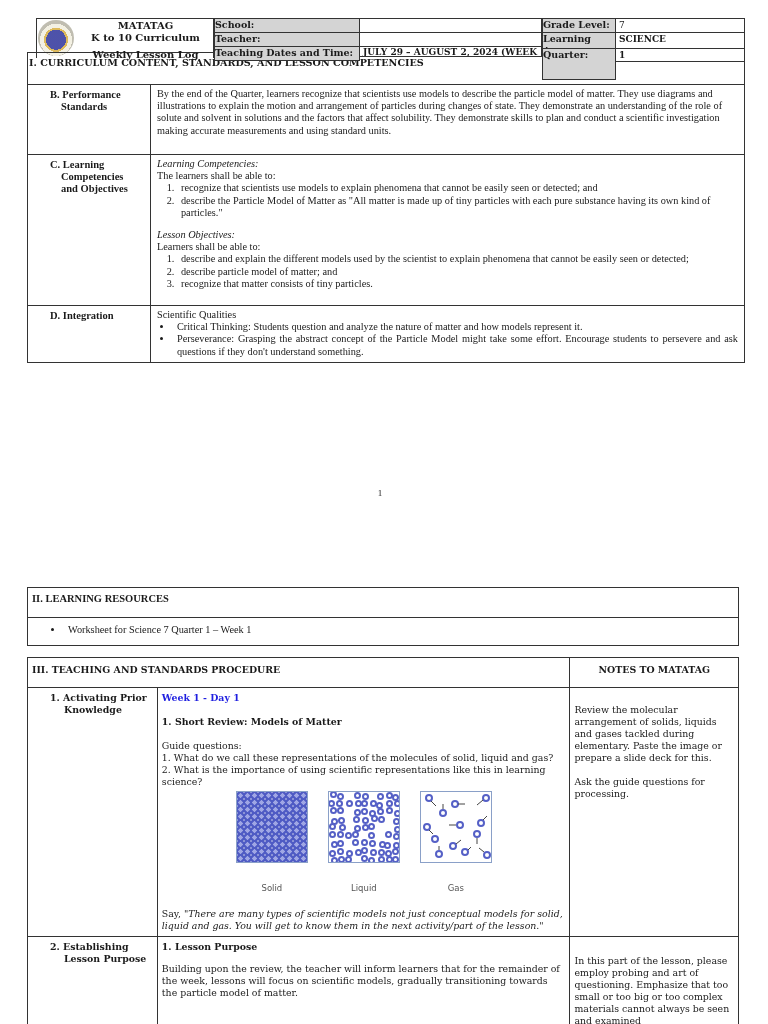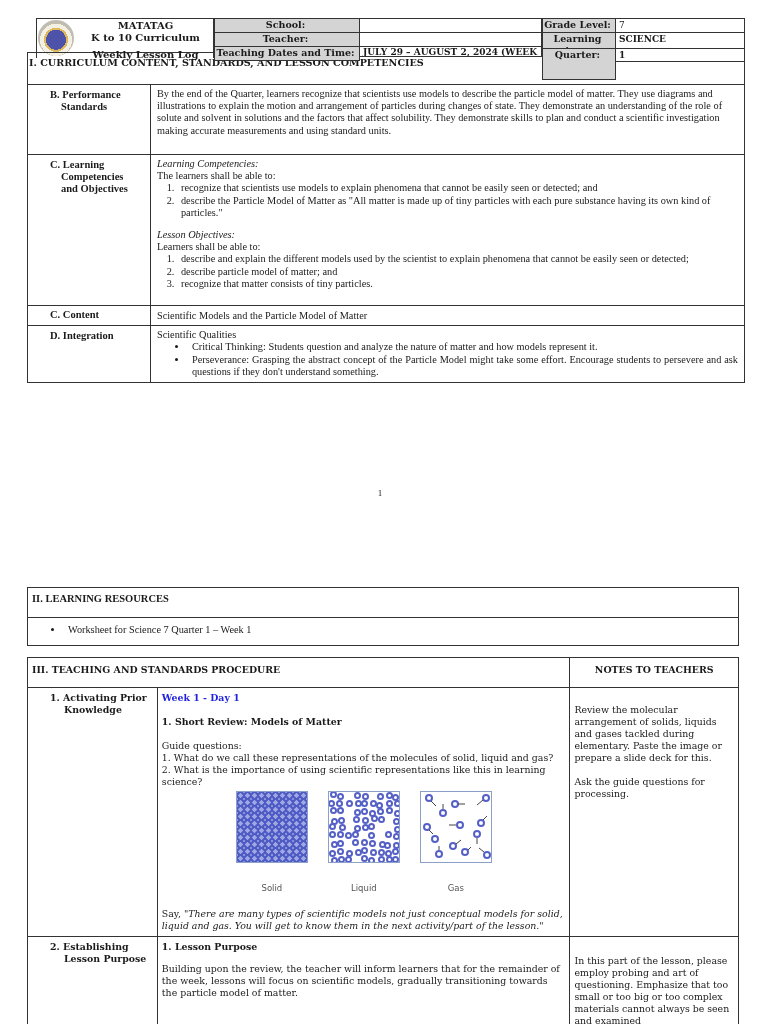--- a/index.html
+++ b/index.html
@@ -5,21 +5,21 @@
   * { box-sizing: border-box; margin: 0; padding: 0; }
   html, body { width: 768px; height: 1024px; background: #ffffff; overflow: hidden; }
   body { position: relative; font-family: "DejaVu Serif", "Liberation Serif", serif; color: #1a1a1a; }
   .abs { position: absolute; }
   .bold { font-weight: bold; }
 
   
   .hdr-box { left: 36px; top: 18px; width: 178px; height: 40px; border: 1px solid #333; border-bottom: none; }
   .logo { left: 38px; top: 20px; width: 36px; height: 36px; border-radius: 50%; background: radial-gradient(circle at 50% 55%, #3a3fa0 0 10px, #d9b24a 10px 12px, #f2efe0 12px 16px, #b9b6a8 16px 18px); opacity: .9; }
   .hdr-title { left: 78px; width: 135px; text-align: center; font-family: "DejaVu Serif", serif; font-weight: bold; font-size: 10px; line-height: 11px; }
-  .hdr-label { background: #d4d4d4; border: 1px solid #333; text-align: center; padding-right: 3px; font-family: "DejaVu Serif", serif; font-weight: bold; font-size: 9.5px; line-height: 12px; }
+  .hdr-label { background: #d4d4d4; border: 1px solid #333; text-align: left; padding-right: 3px; font-family: "DejaVu Serif", serif; font-weight: bold; font-size: 9.5px; line-height: 12px; }
   .hdr-val { border: 1px solid #333; background: #fff; font-family: "DejaVu Serif", serif; font-weight: bold; font-size: 9px; line-height: 12px; padding-left: 3px; white-space: nowrap; overflow: hidden; }
 
   table.grid { position: absolute; border-collapse: collapse; }
   table.grid td { border: 1px solid #333; vertical-align: top; }
   .lbl { font-family: "Liberation Serif", "DejaVu Serif", serif; font-weight: bold; font-size: 10.5px; line-height: 12px; padding: 4px 4px 2px 22px; text-indent: -13px; padding-left: 35px; }
   .txt { font-family: "Liberation Serif", "DejaVu Serif", serif; font-size: 10.3px; line-height: 12.2px; padding: 3px 6px; }
   .txt ol, .txt ul { margin-left: 20px; }
   .txt li { padding-left: 4px; }
   .it { font-style: italic; font-weight: normal; }
 
@@ -86,29 +86,25 @@
       <div style="height:10px;"></div>
       <div class="it">Lesson Objectives:</div>
       <div>Learners shall be able to:</div>
       <ol style="text-align:justify;">
         <li>describe and explain the different models used by the scientist to explain phenomena that cannot be easily seen or detected;</li>
         <li>describe particle model of matter; and</li>
         <li>recognize that matter consists of tiny particles.</li>
       </ol>
     </td>
   </tr>
-  <tr style="height:20px;">
-    <td class="lbl" style="padding-top:3px;">C.  Content</td>
-    <td class="txt" style="padding-top:4px;">Scientific Models and the Particle Model of Matter</td>
-  </tr>
   <tr style="height:57px;">
     <td class="lbl" style="padding-top:4px;">D. Integration</td>
     <td class="txt">
       <div>Scientific Qualities</div>
-      <ul style="margin-left:31px; text-align:justify;">
+      <ul style="margin-left:16px; text-align:justify;">
         <li>Critical Thinking: Students question and analyze the nature of matter and how models represent it.</li>
         <li>Perseverance: Grasping the abstract concept of the Particle Model might take some effort. Encourage students to persevere and ask questions if they don't understand something.</li>
       </ul>
     </td>
   </tr>
 </tbody>
   </table>
 
 <div class="abs" style="left:370px; top:488px; width:20px; text-align:center; font-family:'Liberation Serif',serif; font-size:9px;">1</div>
 
@@ -129,21 +125,21 @@
 
 <table class="grid" style="left:27px; top:657px; width:712px;">
   <colgroup>
       <col style="width:130px">
       <col style="width:413px">
       <col style="width:169px">
     </colgroup>
   <tbody>
       <tr style="height:30px;">
     <td colspan="2" style="font-family:'DejaVu Serif',serif; font-weight:bold; font-size:9.4px; padding:6px 4px;">III. TEACHING AND STANDARDS PROCEDURE</td>
-    <td style="font-family:'DejaVu Serif',serif; font-weight:bold; font-size:9.4px; padding:6px 4px; text-align:center;">NOTES TO TEACHERS</td>
+    <td style="font-family:'DejaVu Serif',serif; font-weight:bold; font-size:9.4px; padding:6px 4px; text-align:center;">NOTES TO MATATAG</td>
   </tr>
   <tr style="height:238px;">
     <td class="proc bold" style="padding:4px 4px 4px 22px;">
       <div>1. Activating Prior</div>
       <div style="padding-left:14px;">Knowledge</div>
     </td>
     <td class="proc" style="padding:4px 4px;">
       <div class="blue">Week 1 - Day 1</div>
       <div style="height:12px;"></div>
       <div class="bold">1.  Short Review: Models of Matter</div>

